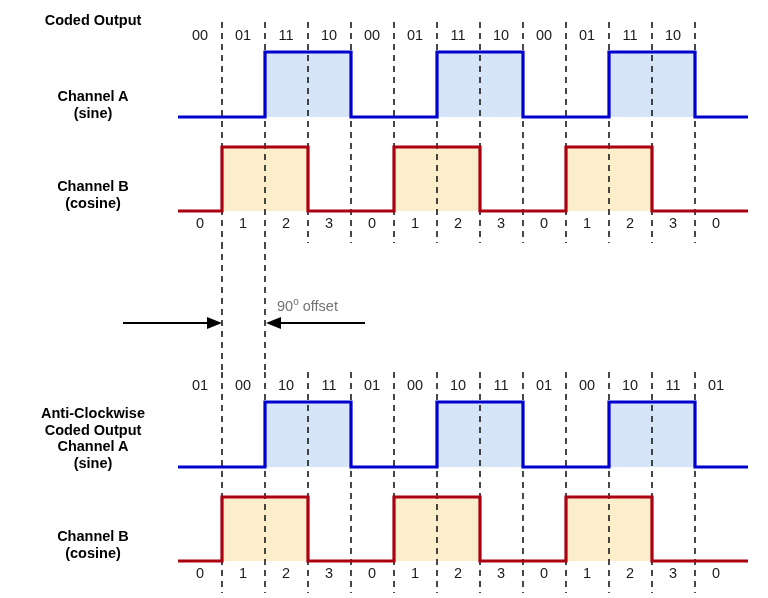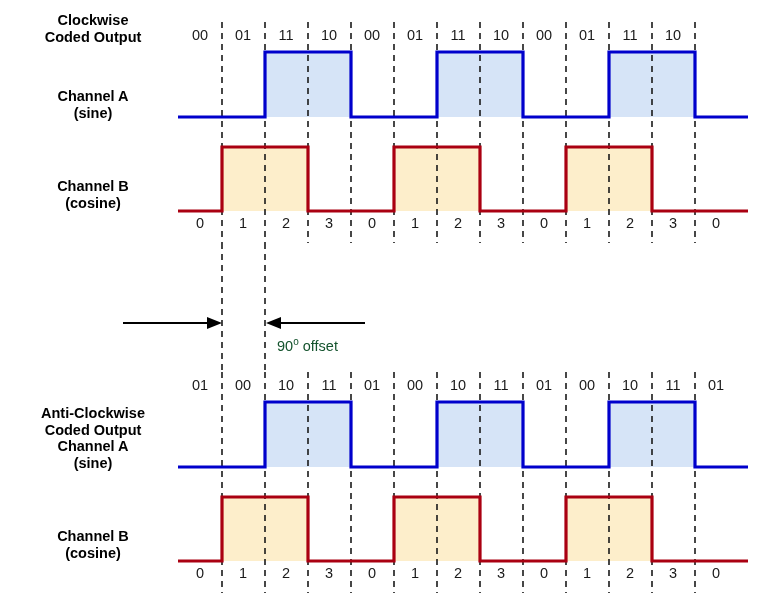--- a/index.html
+++ b/index.html
@@ -27,23 +27,22 @@
     font-size:14.5px;
     color:#1a1a1a;
     text-align:center;
     line-height:16px;
     transform:translateX(-50%);
     white-space:nowrap;
   }
   .offset-note{
     position:absolute;
     font-size:14.5px;
-    color:#14532d;
+    color:#737373;
     white-space:nowrap;
-    margin-top:40px;
   }
   .offset-note sup{font-size:10px;vertical-align:super;}
 </style>
 </head>
 <body>
 
 <div id="stage">
 
   <svg class="svg-layer" viewBox="0 0 768 598">
 
@@ -116,21 +115,20 @@
       <line x1="652" y1="372" x2="652" y2="593"></line>
       <line x1="695" y1="372" x2="695" y2="593"></line>
     </g>
 
     <polyline fill="none" stroke="#0000cc" stroke-width="3.2" stroke-linejoin="miter" stroke-linecap="butt" points="178,467 265,467 265,402 351,402 351,467 437,467 437,402 523,402 523,467 609,467 609,402 695,402 695,467 748,467"></polyline>
 
     <polyline fill="none" stroke="#aa0011" stroke-width="3.2" stroke-linejoin="miter" stroke-linecap="butt" points="178,561 222,561 222,497 308,497 308,561 394,561 394,497 480,497 480,561 566,561 566,497 652,497 652,561 748,561"></polyline>
   </svg>
 
   <div class="row-label" style="top:12px;">
-    <div>Clockwise</div>
     <div>Coded Output</div>
   </div>
 
   <div class="row-label" style="top:88px;">
     <div>Channel A</div>
     <div>(sine)</div>
   </div>
 
   <div class="row-label" style="top:178px;">
     <div>Channel B</div>

